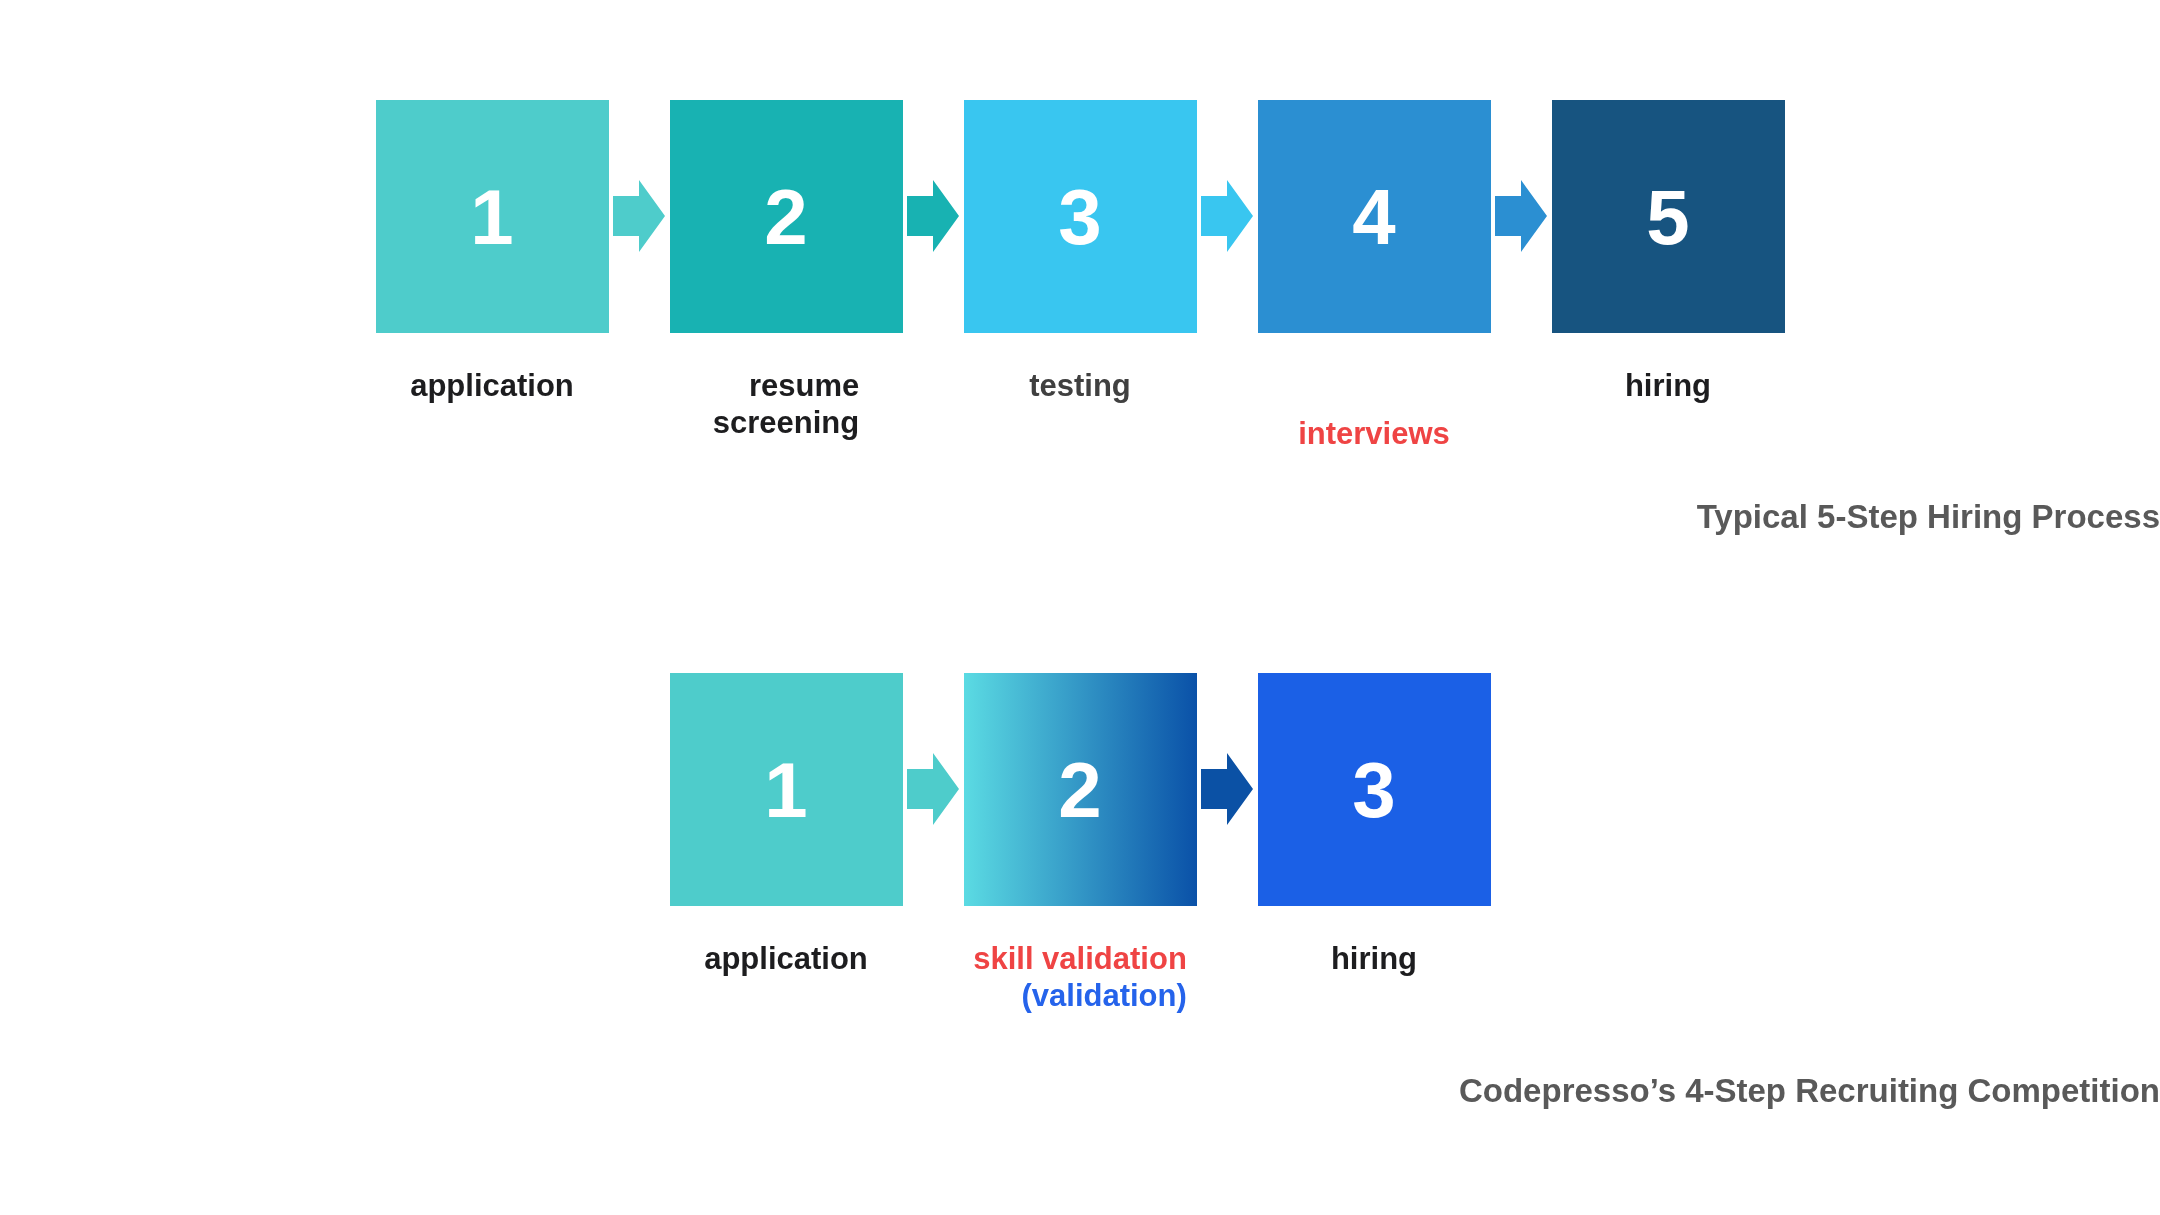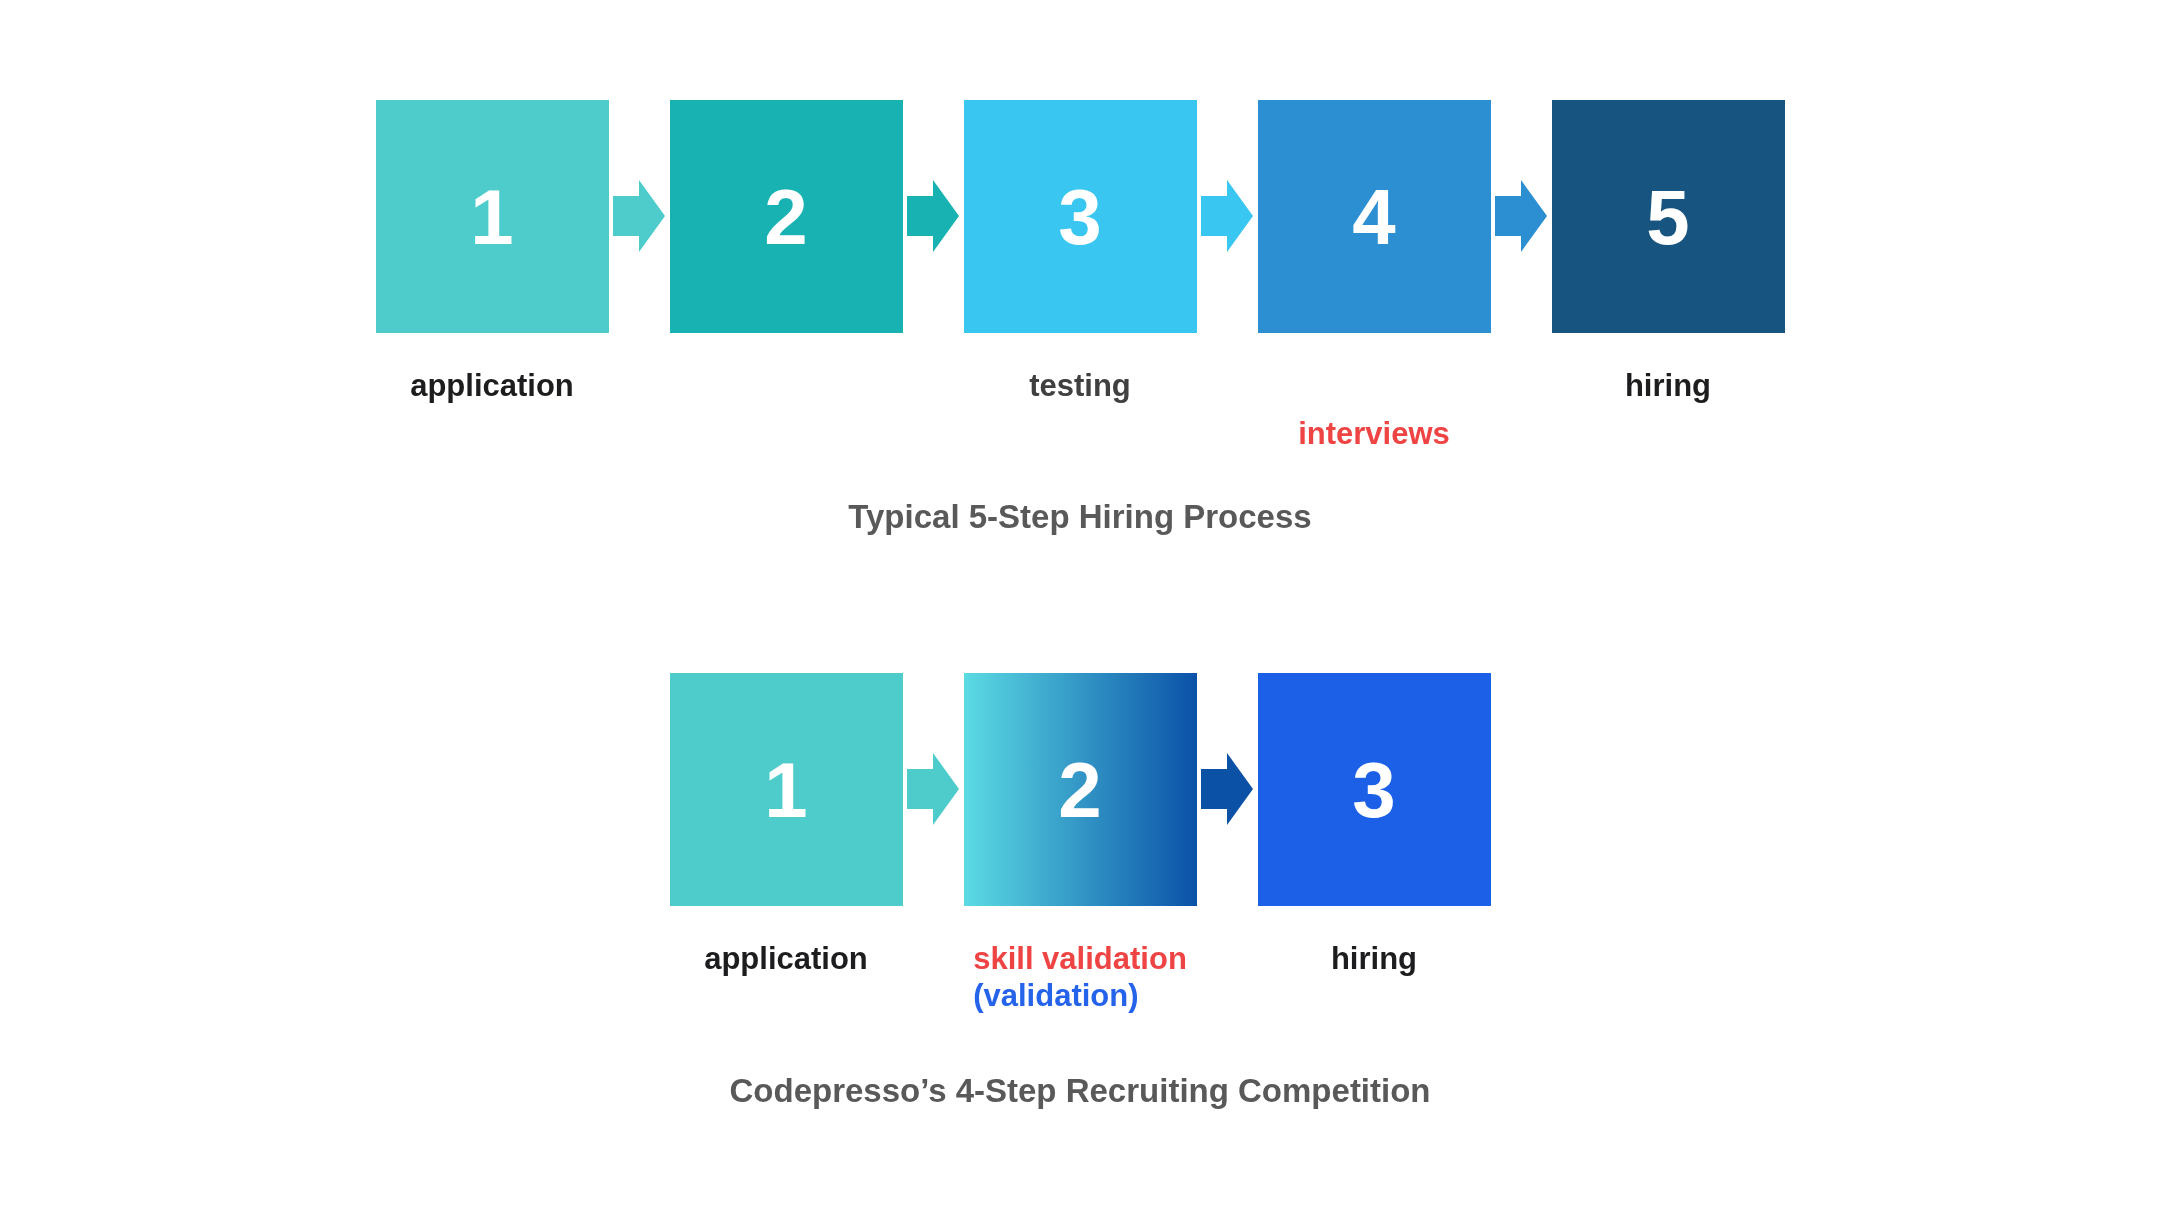--- a/index.html
+++ b/index.html
@@ -40,31 +40,31 @@
     width: 61px;
     display: flex;
     justify-content: center;
     margin-top: 72px;
     flex: 0 0 61px;
   }
   .arrow svg { display: block; }
 
   .label {
     margin-top: 34px;
-    text-align: left;
+    text-align: right;
     font-weight: 700;
     font-size: 31px;
     line-height: 37px;
     color: #1d1d1f;
     white-space: nowrap;
   }
   .label .line { display: block; }
 
   .caption {
-    text-align: center;
+    text-align: right;
     font-weight: 700;
     font-size: 33px;
     line-height: 38px;
     margin-top: 46px;
   }
   .diagram-2 .caption { margin-top: 58px; }
 </style>
 </head>
 <body>
 
@@ -85,20 +85,24 @@
       <div class="arrow" style="color: rgb(78, 204, 203);">
         <svg viewBox="0 0 52 88" width="52" height="88">
           <polygon fill="currentColor" points="0,24 26,24 26,8 52,44 26,80 26,64 0,64"></polygon>
         </svg>
       </div>
 
       <div class="step">
         <div class="box" style="background: rgb(24, 178, 178);">
           <span class="num">2</span>
         </div>
+        <div class="label">
+          <span class="line" style="color: rgb(29, 29, 31);">resume</span>
+          <span class="line" style="color: rgb(29, 29, 31);">screening</span>
+        </div>
       </div>
 
       <div class="arrow" style="color: rgb(24, 178, 178);">
         <svg viewBox="0 0 52 88" width="52" height="88">
           <polygon fill="currentColor" points="0,24 26,24 26,8 52,44 26,80 26,64 0,64"></polygon>
         </svg>
       </div>
 
       <div class="step">
         <div class="box" style="background: rgb(57, 198, 240);">

